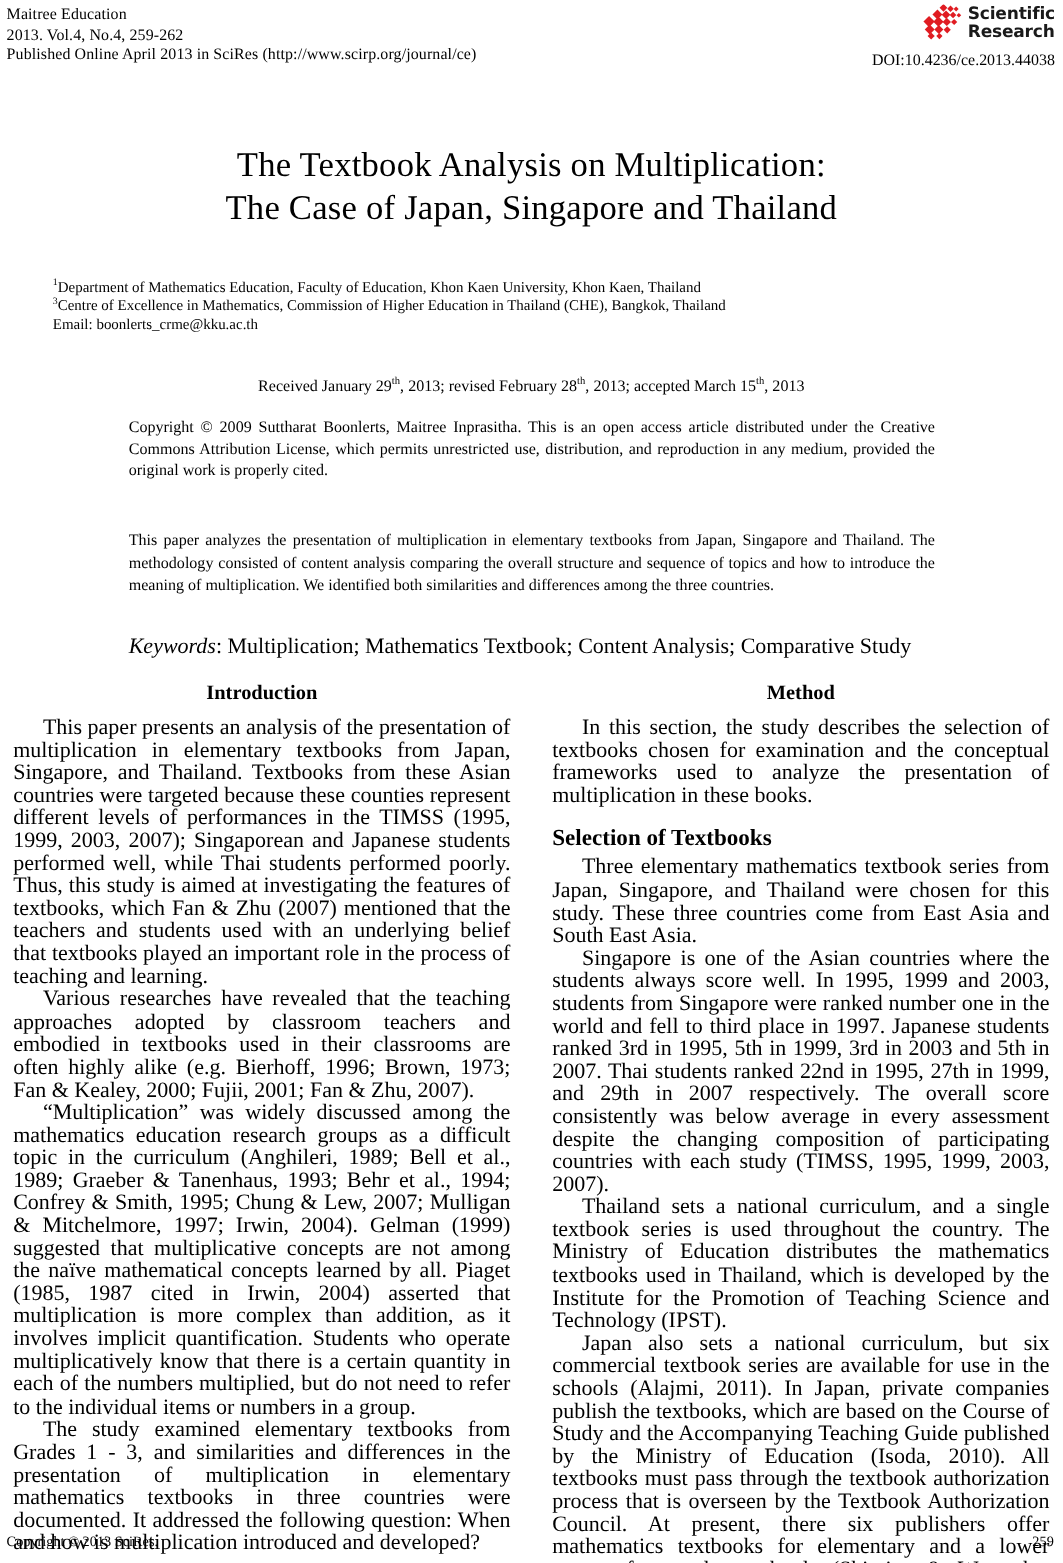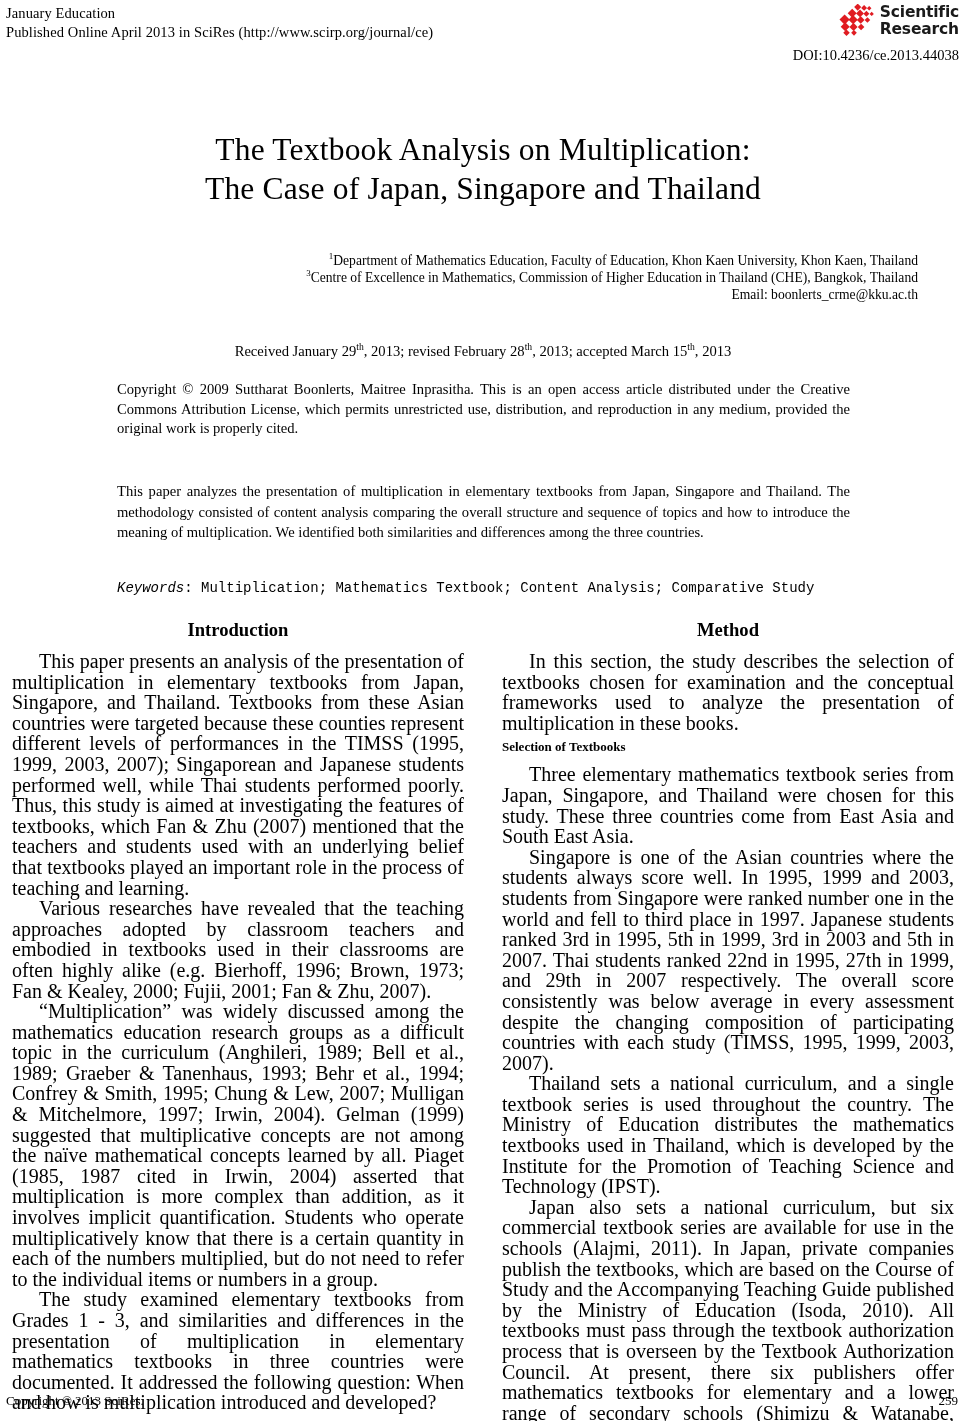--- a/index.html
+++ b/index.html
@@ -93,21 +93,21 @@
     width: 846px;
     text-align: center;
     font-size: 21px;
     line-height: 26px;
   }
   .affils {
     position: absolute;
     top: 252px;
     left: 48px;
     width: 870px;
-    text-align: right;
+    text-align: left;
     font-size: 13.6px;
     line-height: 17.2px;
   }
   .affils div { white-space: nowrap; }
   sup { font-size: 0.66em; vertical-align: super; line-height: 0; }
 
   .dates {
     position: absolute;
     top: 342px;
     left: 60px;
@@ -136,23 +136,22 @@
     font-size: 14.6px;
     line-height: 20.6px;
     text-align: justify;
     text-justify: inter-word;
   }
   .keywords-block {
     position: absolute;
     top: 578px;
     left: 117px;
     width: 733px;
-    font-size: 14px;
+    font-size: 20px;
     line-height: 20px;
-    font-family: Liberation Mono, monospace;
   }
   .keywords-block .kw-label { font-style: italic; }
 
   
   .columns {
     position: absolute;
     top: 618px;
     left: 12px;
     width: 942px;
     height: 755px;
@@ -168,23 +167,23 @@
 
   h2.section-head {
     margin: 0 0 9px 0;
     text-align: center;
     font-size: 18.6px;
     line-height: 24px;
     font-weight: 700;
     font-family: "Liberation Serif", "DejaVu Serif", serif;
   }
   h3.subsection-head {
-    margin: 4px 0 7px 0;
+    margin: 18px 0 7px 0;
     text-align: left;
-    font-size: 13px;
+    font-size: 21px;
     line-height: 20px;
     font-weight: 700;
     font-family: "Liberation Serif", "DejaVu Serif", serif;
   }
   p.body-para {
     margin: 0;
     font-size: 20px;
     line-height: 20.6px;
     text-align: justify;
     text-justify: inter-word;
@@ -205,21 +204,22 @@
   .footer .fl { position: absolute; left: 0; top: 0; }
   .footer .fr { position: absolute; right: 2px; top: 0; }
 </style>
 </head>
 <body>
 
 <div class="page">
 
   <div class="masthead">
     <div class="masthead-left">
-      <div>January Education</div>
+      <div>Maitree Education</div>
+      <div>2013. Vol.4, No.4, 259-262</div>
       <div>Published Online April 2013 in SciRes (http://www.scirp.org/journal/ce)</div>
     </div>
 
     <div class="logo-block">
       <svg class="logo-mark" viewBox="0 0 38 33">
         <g fill="#e01c22">
           <rect x="17.2" y="0.6" width="5.0" height="5.0" transform="rotate(45 19.7 3.1)"></rect>
           <rect x="24.0" y="1.8" width="4.2" height="4.2" transform="rotate(45 26.1 3.9)"></rect>
           <rect x="29.6" y="2.6" width="3.2" height="3.2" transform="rotate(45 31.2 4.2)"></rect>
           <rect x="11.0" y="6.0" width="6.4" height="6.4" transform="rotate(45 14.2 9.2)"></rect>

